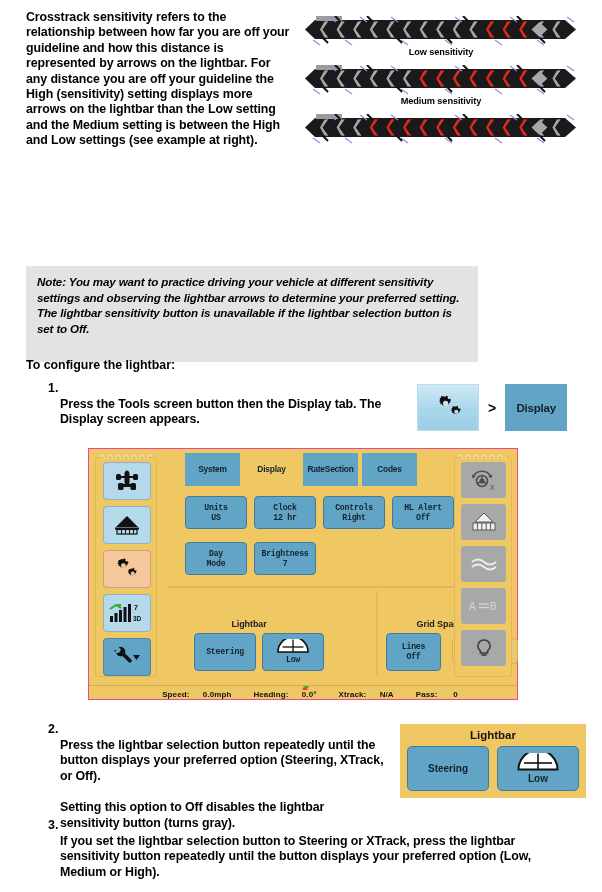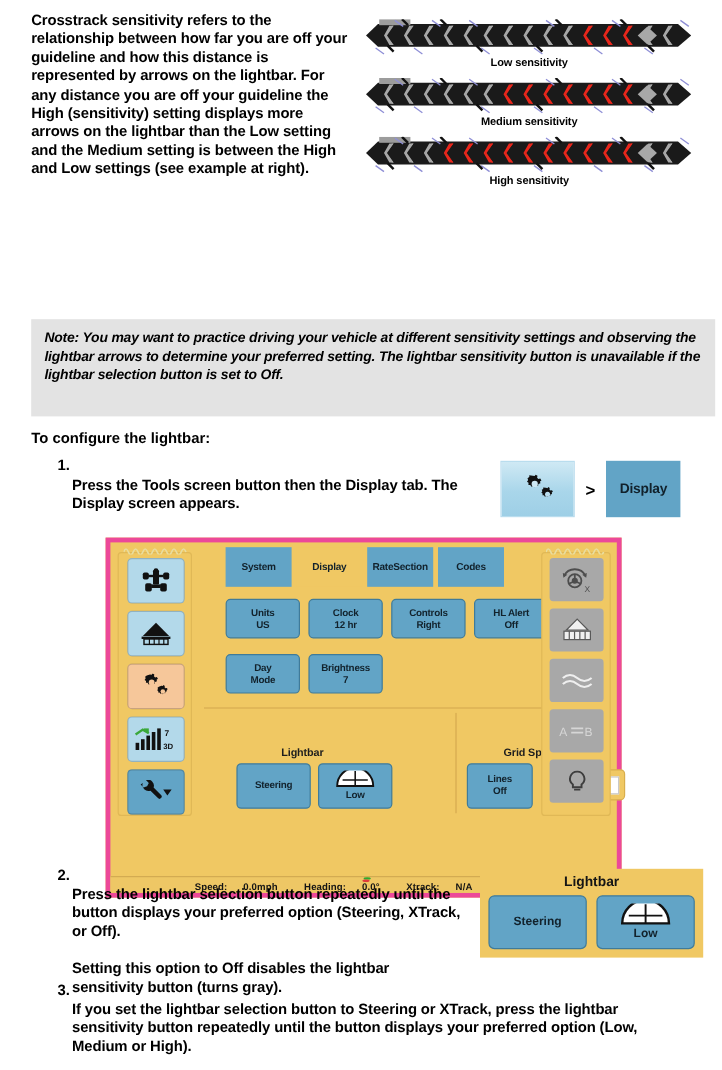--- a/index.html
+++ b/index.html
@@ -29,21 +29,21 @@
   .lb-fig { margin-bottom:8px; }
   .lb-wrap { position:relative; width:272px; height:30px; }
   .lb-caption {
     text-align:center; font-size:9.2px; font-weight:600;
     margin-top:1px; width:272px; letter-spacing:-0.1px;
   }
   .lb-svg { display:block; }
 
   
   .note {
-    position:absolute; left:26px; top:266px; width:570px;
+    position:absolute; left:26px; top:266px; width:452px;
     background:#e3e3e3;
     padding:8px 11px 26px 11px;
   }
   .note p {
     margin:0; font-style:italic; font-weight:600;
     font-size:11.6px; line-height:15.6px; letter-spacing:-0.15px;
   }
 
   
   .lead {
@@ -76,23 +76,23 @@
     width:62px; height:47px;
     background:#62a4c6;
     display:flex; align-items:center; justify-content:center;
     font-size:11.5px; font-weight:900; color:#11212b;
     letter-spacing:-0.2px;
   }
 
   
   .screen {
     position:absolute; left:88px; top:448px;
-    width:430px; height:300px;
+    width:430px; height:252px;
     background:#f0c863;
-    border:4px solid #ec4899;
+    border:1px solid #ec4899;
   }
   .screen-inner { position:absolute; inset:0; }
 
   
   .rail {
     position:absolute; left:6px; top:8px; width:62px; height:220px;
     background:#f0c863;
     border:1px solid #e0b856; border-radius:3px;
   }
   .rail-top-squig { position:absolute; left:4px; top:-6px; width:54px; height:7px; }
@@ -127,21 +127,21 @@
     letter-spacing:-0.2px;
   }
   .tab.active { background:#f0c863; }
 
   
   .sbtn {
     position:absolute; background:#62a4c6; border:1px solid #3f7b9a;
     border-radius:4px;
     display:flex; flex-direction:column; align-items:center; justify-content:center;
     font-size:8.2px; font-weight:900; color:#12222c; line-height:9.6px;
-    text-align:center; letter-spacing:-0.2px;
+    text-align:center; letter-spacing:-0.2px;font-family:Liberation Mono, monospace;
   }
   .row1 .sbtn, .row2 .sbtn { width:62px; height:33px; }
 
   .sect-label {
     position:absolute; font-size:9px; font-weight:900; color:#1d1d1d;
     letter-spacing:-0.1px; text-align:center;
   }
 
   .gridspace-box {
     position:absolute; background:#f0c863;
@@ -459,21 +459,20 @@
             <line x1="30" y1="0" x2="35" y2="5" stroke="#111" stroke-width="2"></line>
             <line x1="62" y1="0" x2="67" y2="5" stroke="#111" stroke-width="2"></line>
             <line x1="158" y1="0" x2="163" y2="5" stroke="#111" stroke-width="2"></line>
             <line x1="212" y1="0" x2="217" y2="5" stroke="#111" stroke-width="2"></line>
             <line x1="18" y1="22" x2="23" y2="27" stroke="#111" stroke-width="2"></line>
             <line x1="92" y1="22" x2="97" y2="27" stroke="#111" stroke-width="2"></line>
             <line x1="142" y1="22" x2="147" y2="27" stroke="#111" stroke-width="2"></line>
             <line x1="235" y1="22" x2="240" y2="27" stroke="#111" stroke-width="2"></line>
           </svg>
         </div>
-      <div class="lb-caption">High sensitivity</div>
     </div>
   </div>
 </div>
 
 <div class="note">
   <p>Note: You may want to practice driving your vehicle at different sensitivity settings and observing the lightbar arrows to determine your preferred setting. The lightbar sensitivity button is unavailable if the lightbar selection button is set to Off.</p>
 </div>
 
 <div class="lead">To configure the lightbar:</div>
 

